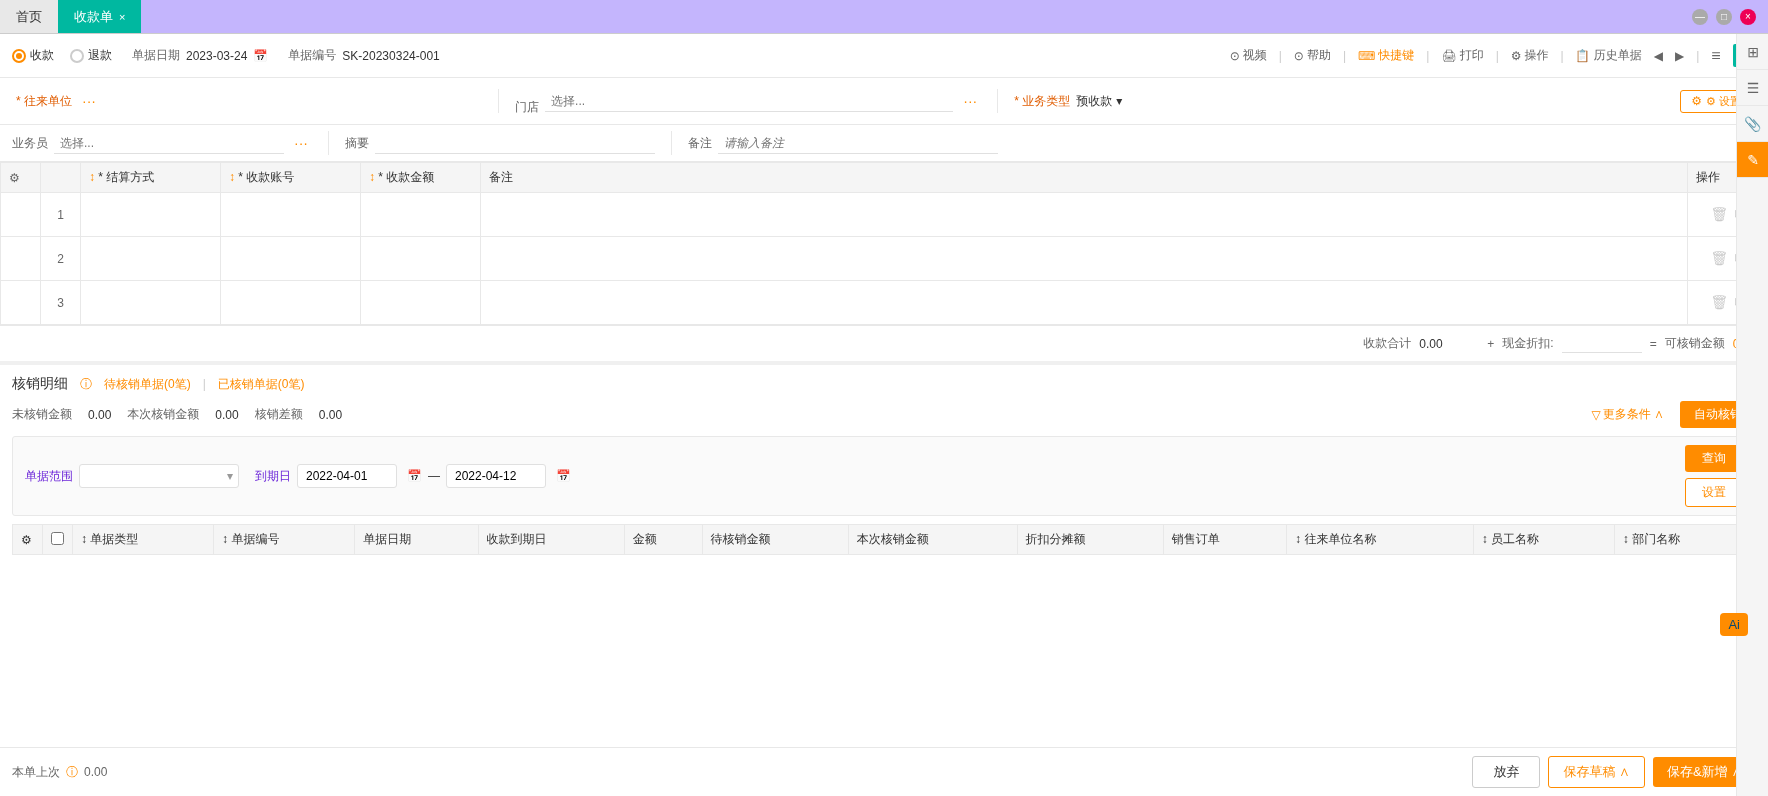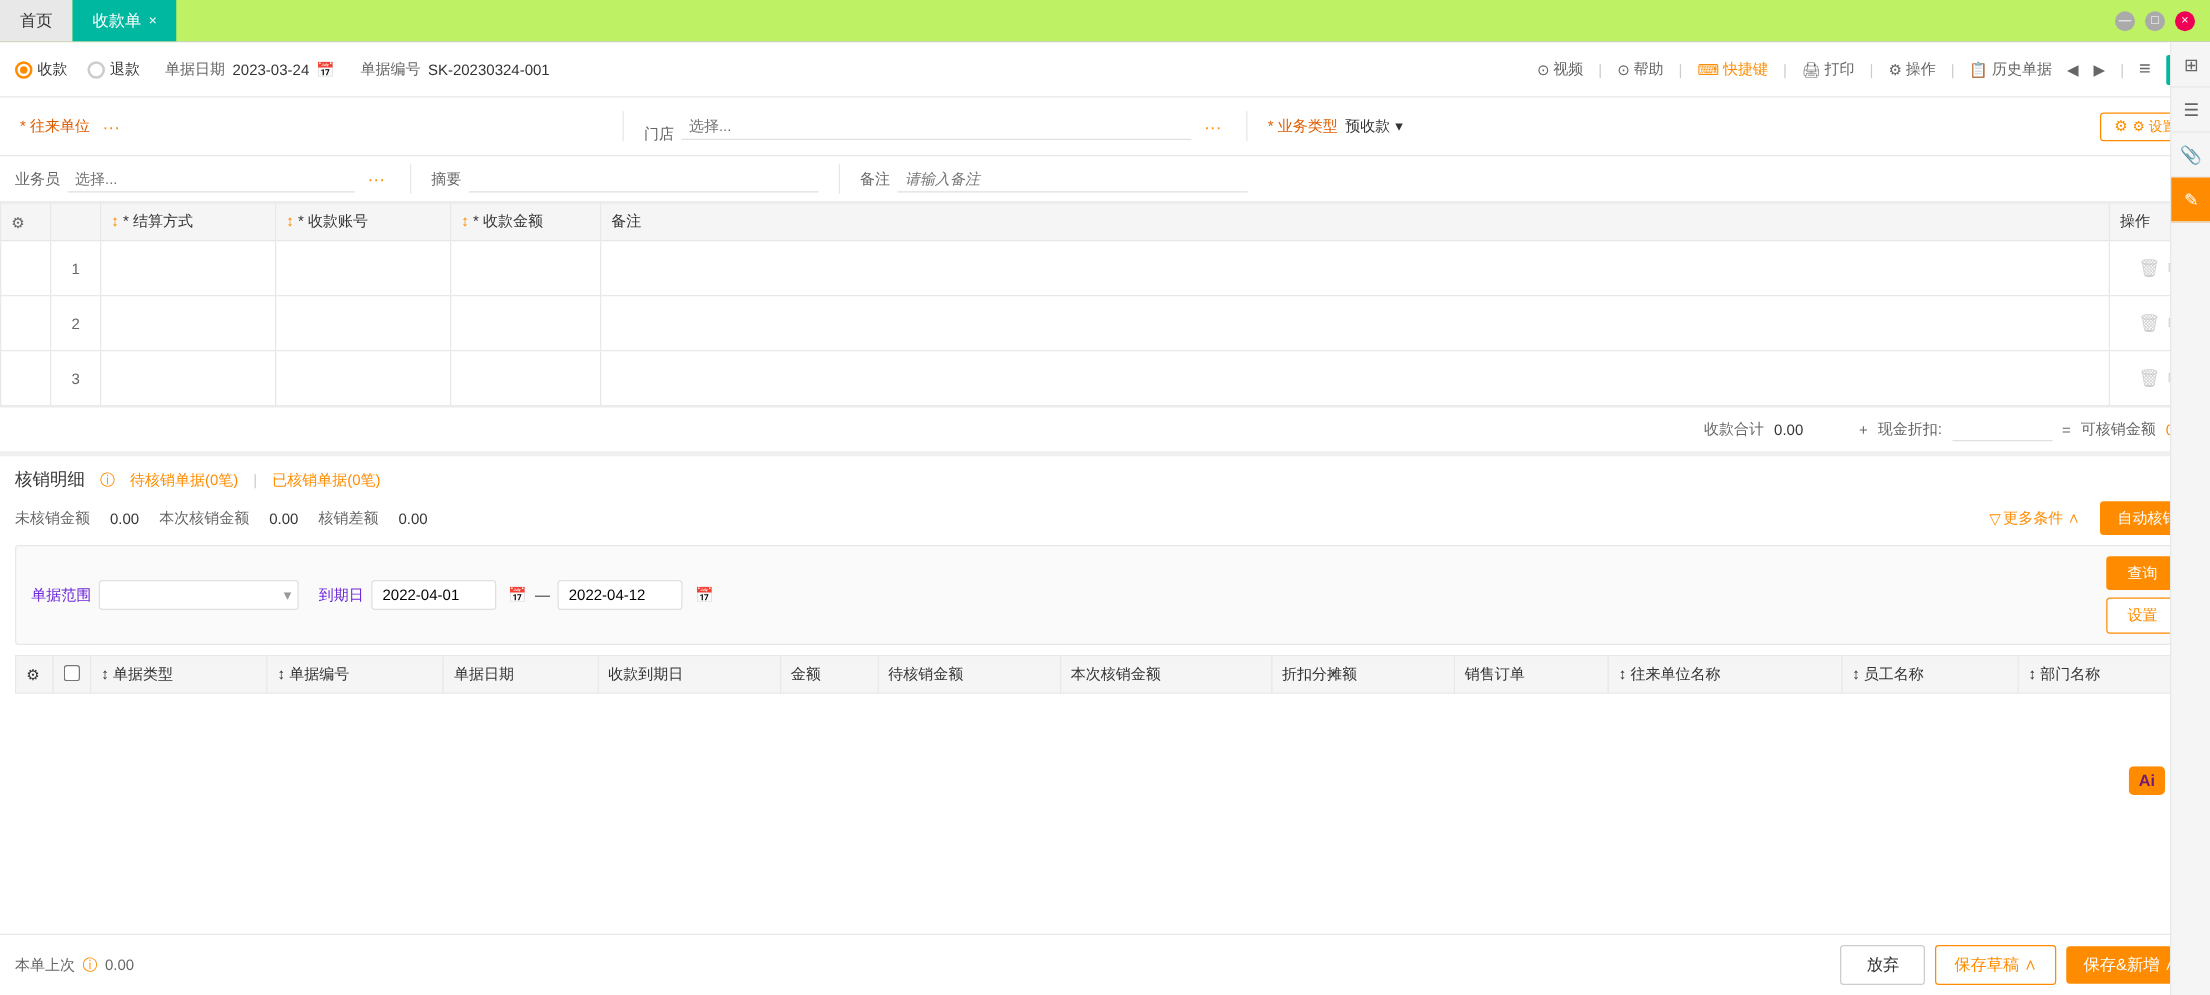--- a/index.html
+++ b/index.html
@@ -1,20 +1,20 @@
 <!DOCTYPE html>
 <html><head>
   <meta charset="utf-8">
   <style>
     * { box-sizing: border-box; margin: 0; padding: 0; }
     body { font-family: 'Microsoft YaHei', Arial, sans-serif; font-size: 12px; background: #f0f0f0; color: #333; width: 1768px; height: 796px; overflow: hidden; }
 
     
     .tab-bar {
-      display: flex; align-items: center; background: #bef264; height: 34px;
+      display: flex; align-items: center; background: #c4b5fd; height: 34px;
       border-bottom: 1px solid #ccc;
     }
     .tab-home {
       padding: 0 16px; height: 100%; display: flex; align-items: center;
       background: #e8e8e8; color: #333; cursor: pointer; font-size: 13px;
     }
     .tab-active {
       padding: 0 16px; height: 100%; display: flex; align-items: center;
       background: #00b8a0; color: #fff; cursor: pointer; font-size: 13px; gap: 6px;
     }
@@ -196,23 +196,23 @@
     .sidebar-icon {
       width: 32px; height: 36px; display: flex; align-items: center; justify-content: center;
       cursor: pointer; color: #666; font-size: 14px; border-bottom: 1px solid #e8e8e8;
     }
     .sidebar-icon-active {
       background: #ff8c00; color: #fff;
     }
 
     
     .ai-badge {
-      position: fixed; right: 36px; bottom: 160px;
-      background: #ff8c00; color: #701a75; border-radius: 4px;
-      padding: 4px 8px; font-size: 13px; font-weight: bold; cursor: pointer;
+      position: fixed; right: 20px; bottom: 160px;
+      background: #ff8c00; color: #0c4a6e; border-radius: 4px;
+      padding: 4px 8px; font-size: 13px; font-weight: normal; cursor: pointer;
     }
   </style>
 </head>
 <body>
 
 <div class="tab-bar">
   <div class="tab-home">首页</div>
   <div class="tab-active">
     <span>收款单</span>
     <span class="tab-close">×</span>

